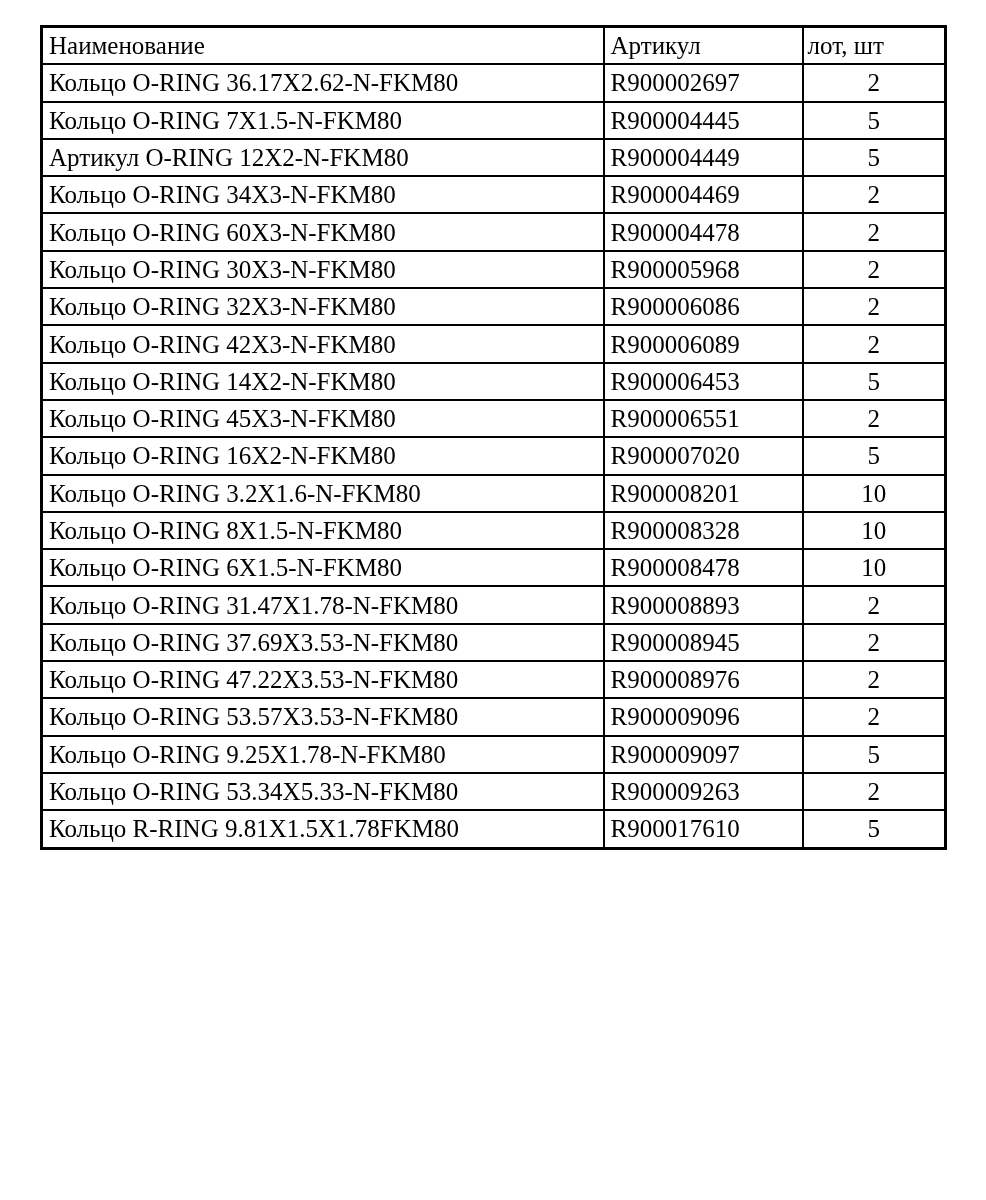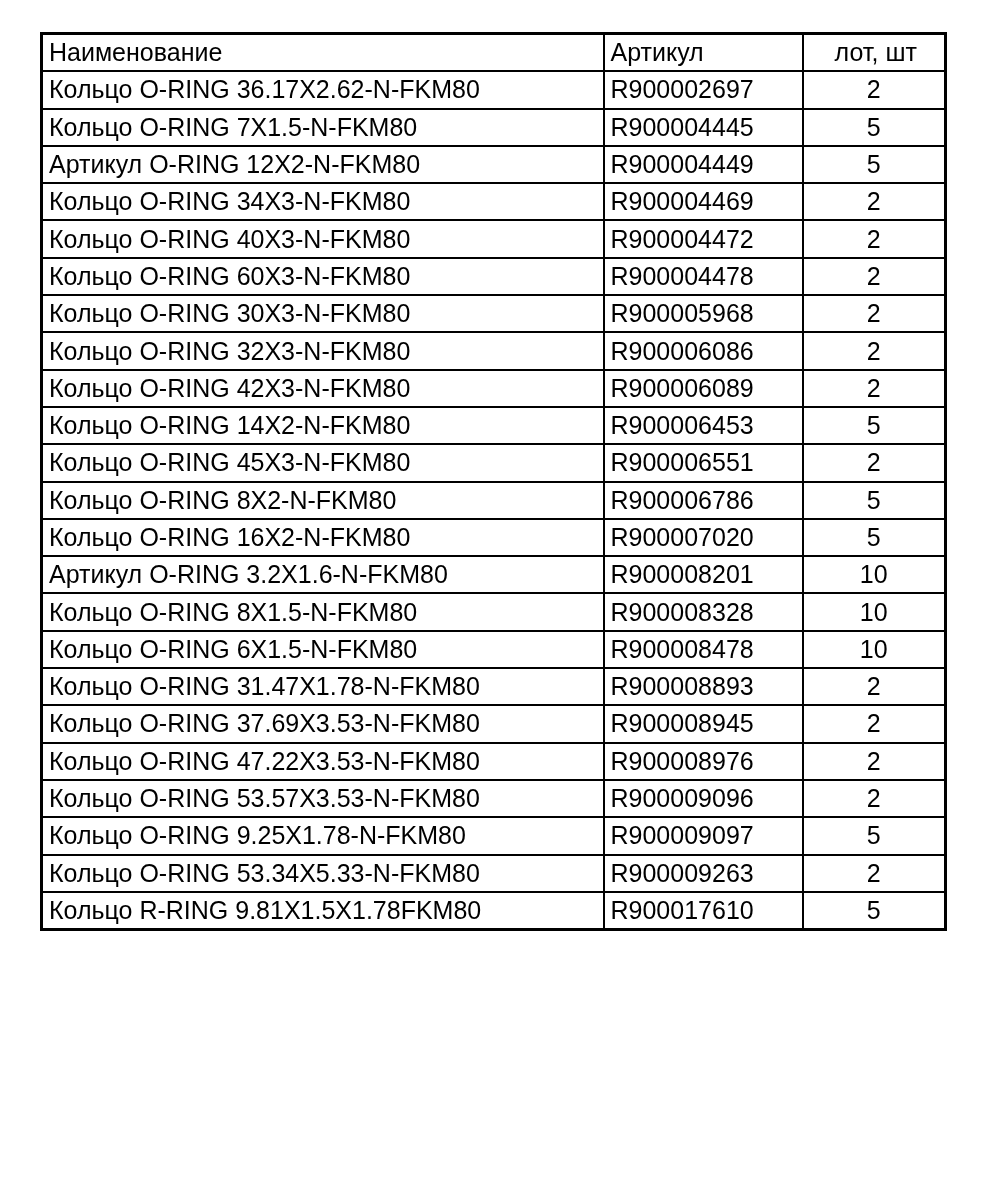--- a/index.html
+++ b/index.html
@@ -10,42 +10,43 @@
       height: 1200px;
       overflow: hidden;
     }
     body {
       font-family: "Liberation Sans", "DejaVu Sans", sans-serif;
       color: #000000;
     }
     .sheet {
       position: absolute;
       left: 40px;
-      top: 32px;
+      top: 25px;
+      font-family: Liberation Serif, serif;
     }
     table {
       border-collapse: collapse;
       table-layout: fixed;
       border: 3px solid #000;
     }
     col.c-name { width: 562px; }
     col.c-art { width: 199px; }
     col.c-qty { width: 143px; }
     td, th {
       border: 2.5px solid #000;
       height: 35.3px;
       padding: 0 0 0 6px;
       font-size: 25px;
       font-weight: normal;
       text-align: left;
       white-space: nowrap;
       overflow: hidden;
       line-height: 35px;
     }
-    th.qty-h { padding-left: 4px; text-align: center; }
+    th.qty-h { padding-left: 4px; }
     td.qty { text-align: center; padding: 0; }
   </style>
 </head>
 <body>
 
 <div class="sheet">
   <table>
     <colgroup>
       <col class="c-name">
       <col class="c-art">
@@ -73,25 +74,20 @@
           <td>Артикул O-RING 12X2-N-FKM80</td>
           <td>R900004449</td>
           <td class="qty">5</td>
         </tr>
         <tr>
           <td>Кольцо O-RING 34X3-N-FKM80</td>
           <td>R900004469</td>
           <td class="qty">2</td>
         </tr>
         <tr>
-          <td>Кольцо O-RING 40X3-N-FKM80</td>
-          <td>R900004472</td>
-          <td class="qty">2</td>
-        </tr>
-        <tr>
           <td>Кольцо O-RING 60X3-N-FKM80</td>
           <td>R900004478</td>
           <td class="qty">2</td>
         </tr>
         <tr>
           <td>Кольцо O-RING 30X3-N-FKM80</td>
           <td>R900005968</td>
           <td class="qty">2</td>
         </tr>
         <tr>
@@ -108,31 +104,26 @@
           <td>Кольцо O-RING 14X2-N-FKM80</td>
           <td>R900006453</td>
           <td class="qty">5</td>
         </tr>
         <tr>
           <td>Кольцо O-RING 45X3-N-FKM80</td>
           <td>R900006551</td>
           <td class="qty">2</td>
         </tr>
         <tr>
-          <td>Кольцо O-RING 8X2-N-FKM80</td>
-          <td>R900006786</td>
-          <td class="qty">5</td>
-        </tr>
-        <tr>
           <td>Кольцо O-RING 16X2-N-FKM80</td>
           <td>R900007020</td>
           <td class="qty">5</td>
         </tr>
         <tr>
-          <td>Артикул O-RING 3.2X1.6-N-FKM80</td>
+          <td>Кольцо O-RING 3.2X1.6-N-FKM80</td>
           <td>R900008201</td>
           <td class="qty">10</td>
         </tr>
         <tr>
           <td>Кольцо O-RING 8X1.5-N-FKM80</td>
           <td>R900008328</td>
           <td class="qty">10</td>
         </tr>
         <tr>
           <td>Кольцо O-RING 6X1.5-N-FKM80</td>

